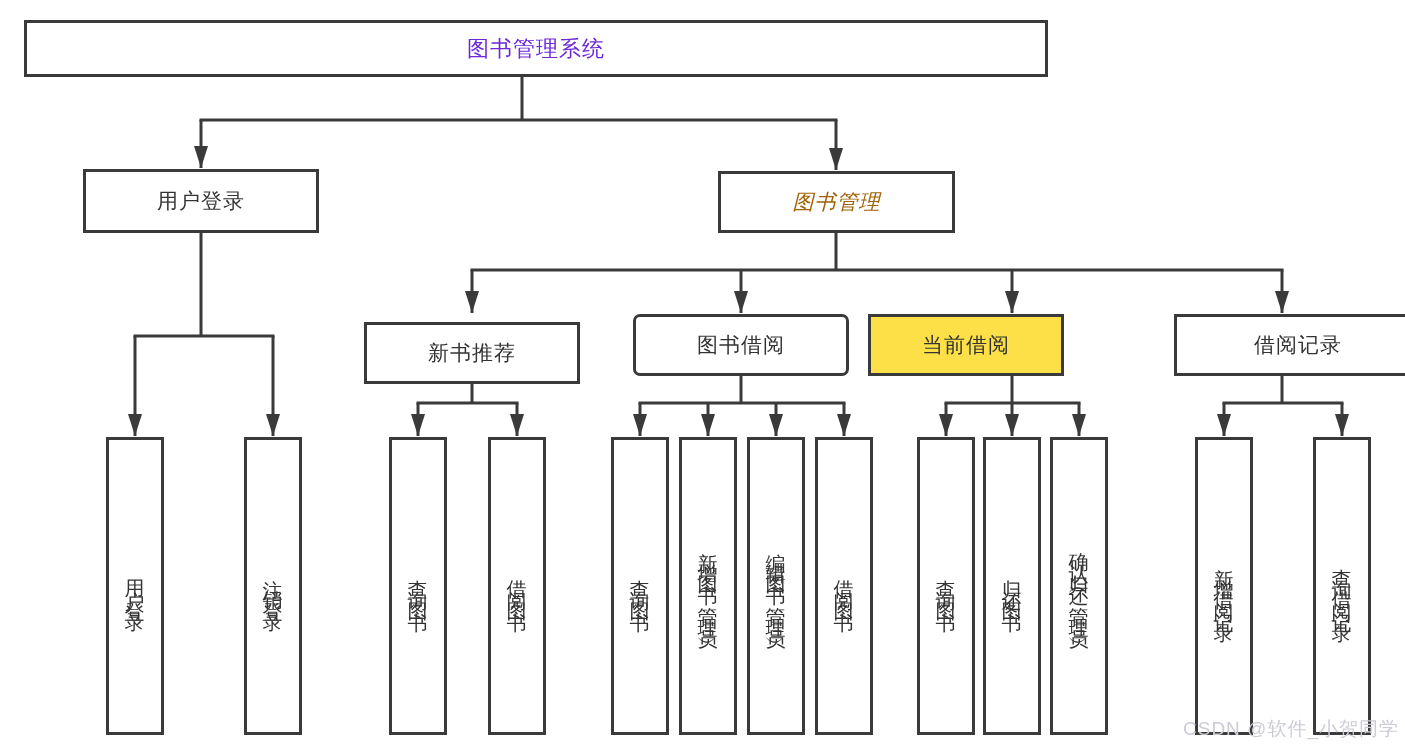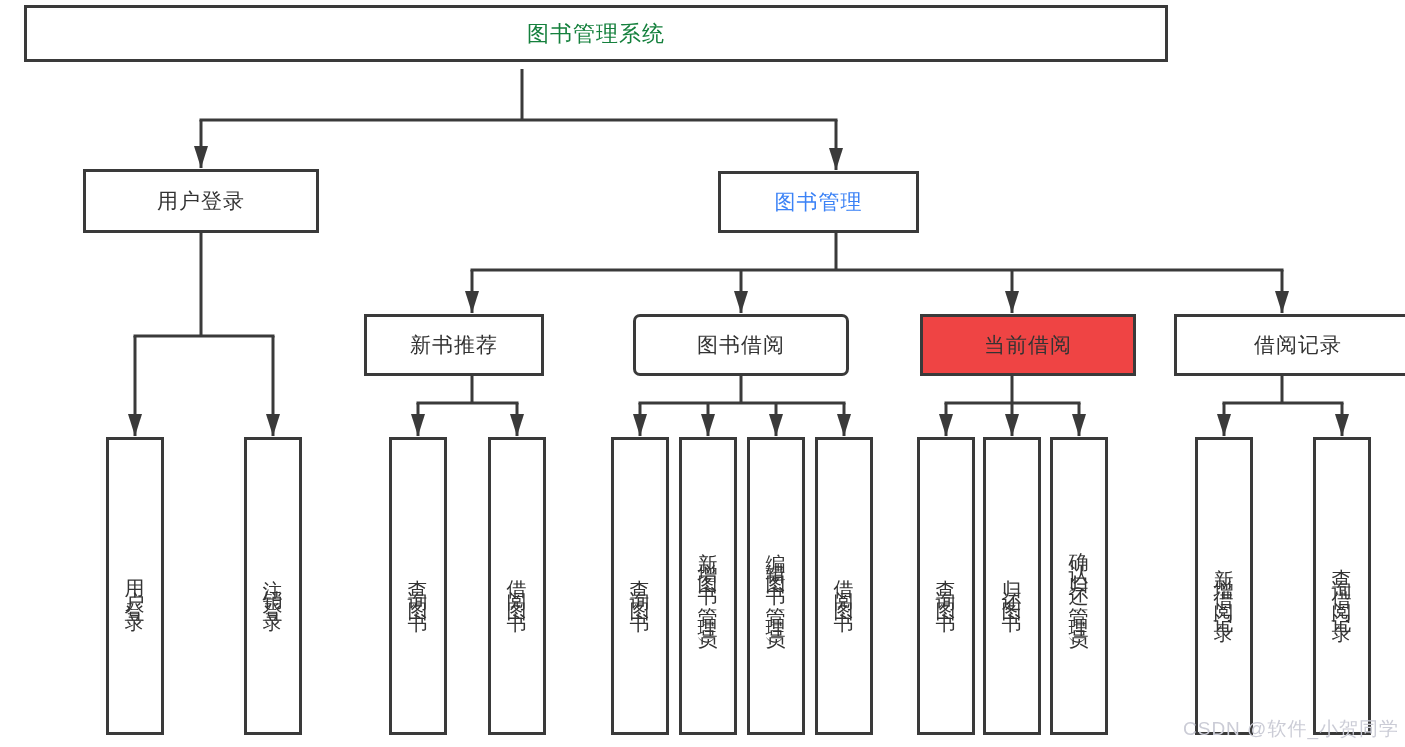--- a/index.html
+++ b/index.html
@@ -68,38 +68,38 @@
       <path d="M776,403 L776,436"></path>
       <path d="M844,403 L844,436"></path>
       <path d="M946,403 L946,436"></path>
       <path d="M1012,403 L1012,436"></path>
       <path d="M1079,403 L1079,436"></path>
       <path d="M1224,403 L1224,436"></path>
       <path d="M1342,403 L1342,436"></path>
     </g>
   </svg>
 
-  <div class="node hbox root" style="left: 24px; top: 5px; width: 1144px; height: 57px; border-color: rgb(58, 58, 58); color: #15803d; background: rgb(255, 255, 255);">
+  <div class="node hbox root" style="left: 24px; top: 20px; width: 1024px; height: 57px; border-color: rgb(58, 58, 58); color: #6d28d9; background: rgb(255, 255, 255);">
     <span>图书管理系统</span>
   </div>
 
   <div class="node hbox" style="left: 83px; top: 169px; width: 236px; height: 64px; border-color: rgb(58, 58, 58); color: rgb(51, 51, 51); background: rgb(255, 255, 255);">
     <span>用户登录</span>
   </div>
-  <div class="node hbox" style="left: 718px; top: 171px; width: 201px; height: 62px; border-color: rgb(58, 58, 58); color: #3b82f6; background: rgb(255, 255, 255);">
+  <div class="node hbox" style="left: 718px; top: 171px; width: 237px; height: 62px; border-color: rgb(58, 58, 58); color: #a16207; background: rgb(255, 255, 255); font-style: italic;">
     <span>图书管理</span>
   </div>
 
-  <div class="node hbox" style="left: 364px; top: 314px; width: 180px; height: 62px; border-color: rgb(58, 58, 58); color: rgb(51, 51, 51); background: rgb(255, 255, 255);">
+  <div class="node hbox" style="left: 364px; top: 322px; width: 216px; height: 62px; border-color: rgb(58, 58, 58); color: rgb(51, 51, 51); background: rgb(255, 255, 255);">
     <span>新书推荐</span>
   </div>
   <div class="node hbox" style="left: 633px; top: 314px; width: 216px; height: 62px; border-color: rgb(58, 58, 58); color: rgb(51, 51, 51); background: rgb(255, 255, 255); border-radius: 7px;">
     <span>图书借阅</span>
   </div>
-  <div class="node hbox" style="left: 920px; top: 314px; width: 216px; height: 62px; border-color: rgb(58, 58, 58); color: rgb(51, 51, 51); background: #ef4444;">
+  <div class="node hbox" style="left: 868px; top: 314px; width: 196px; height: 62px; border-color: rgb(58, 58, 58); color: rgb(51, 51, 51); background: #fde047;">
     <span>当前借阅</span>
   </div>
   <div class="node hbox" style="left: 1174px; top: 314px; width: 248px; height: 62px; border-color: rgb(58, 58, 58); color: rgb(51, 51, 51); background: rgb(255, 255, 255);">
     <span>借阅记录</span>
   </div>
 
   <div class="node vbox" style="left: 106px; top: 437px; width: 58px; height: 298px; border-color: rgb(58, 58, 58); color: rgb(51, 51, 51); background: rgb(255, 255, 255);">
     <span>用户登录</span>
   </div>
   <div class="node vbox" style="left: 244px; top: 437px; width: 58px; height: 298px; border-color: rgb(58, 58, 58); color: rgb(51, 51, 51); background: rgb(255, 255, 255);">

